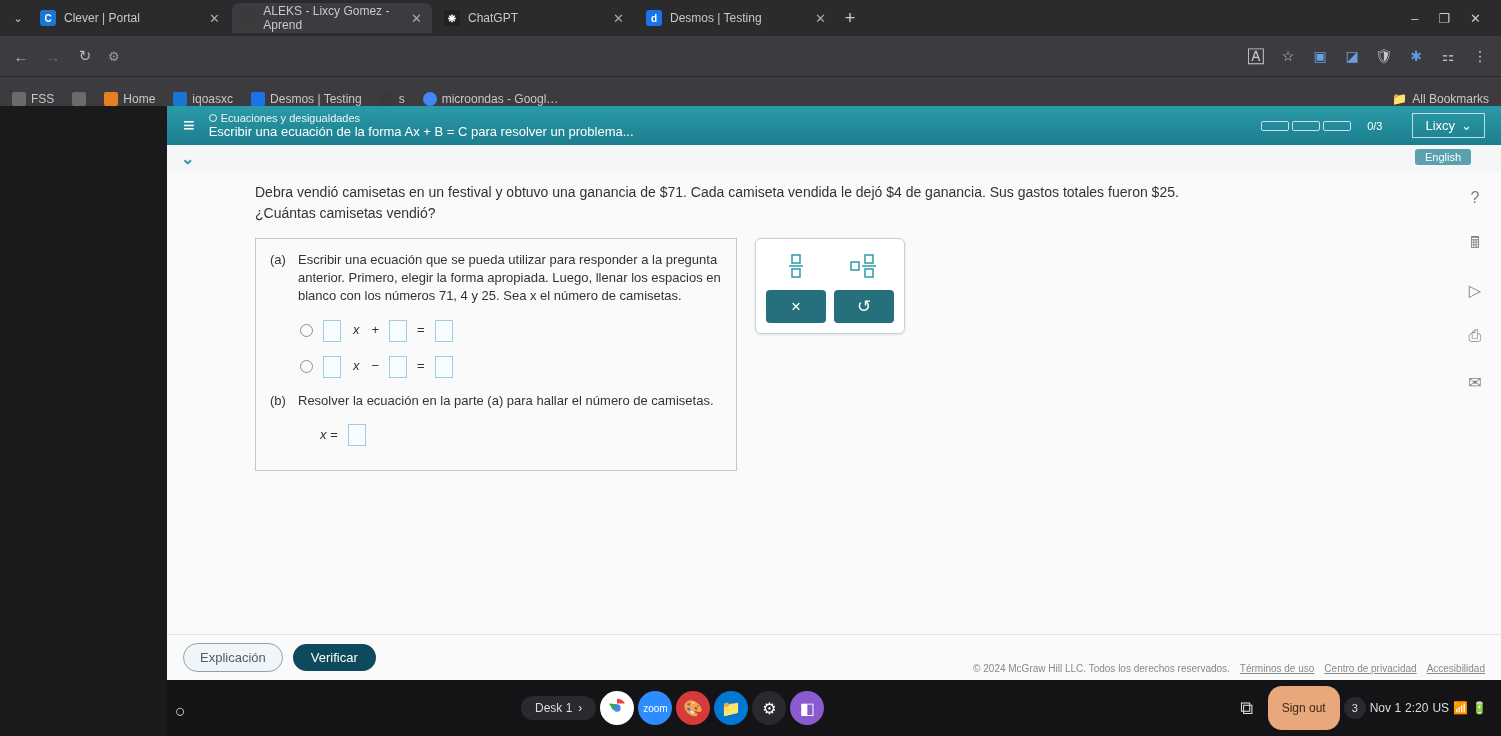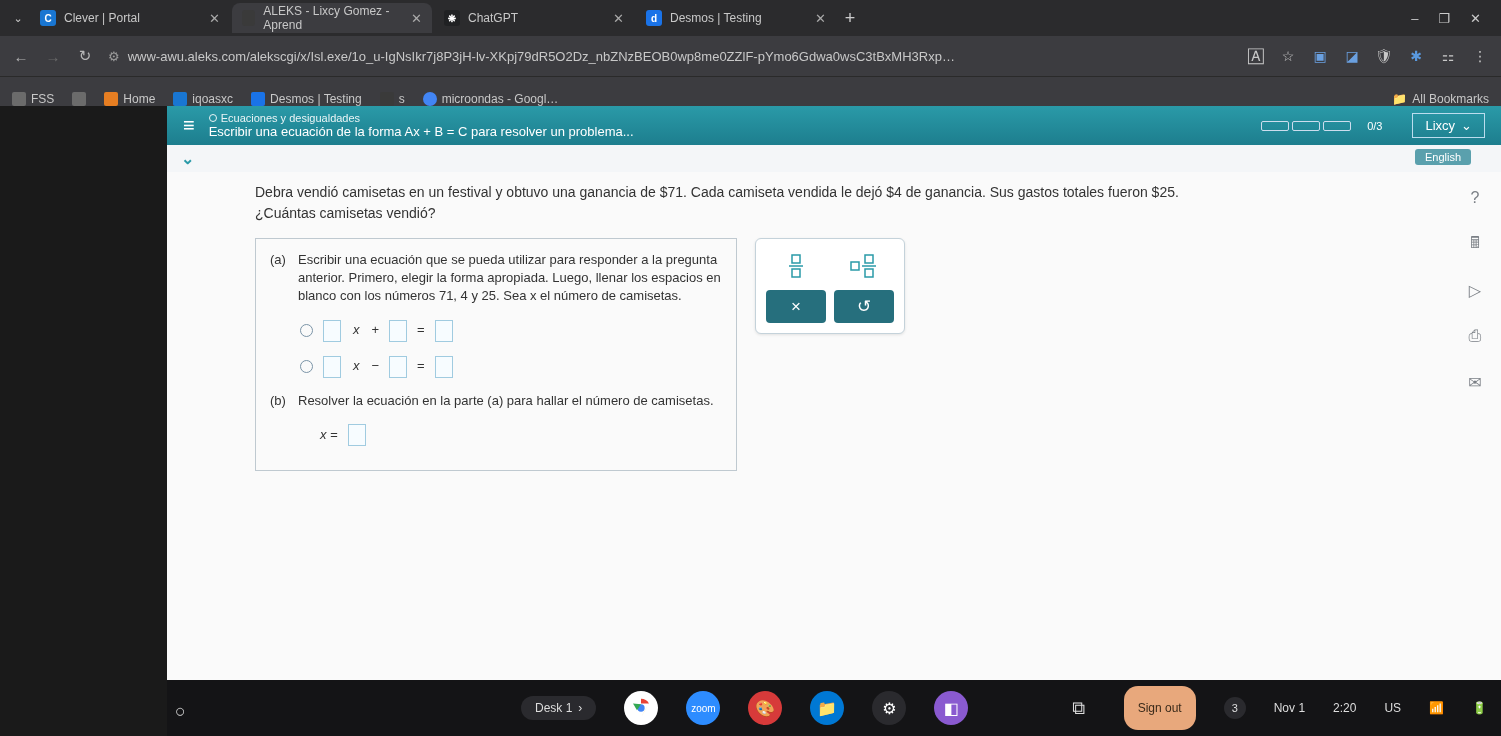--- a/index.html
+++ b/index.html
@@ -68,21 +68,21 @@
   .right-rail { position: absolute; right: 14px; top: 14px; display: flex; flex-direction: column; gap: 22px; }
   .rail-ic { width: 24px; height: 24px; color: #7a7f85; display: flex; align-items: center; justify-content: center; font-size: 16px; cursor: pointer; }
 
   .footer { display: flex; align-items: center; padding: 8px 16px; background: #fafafa; border-top: 1px solid #e0e3e6; position: relative; }
   .expl-btn { border: 1px solid #8aa0b0; color: #4a6075; background: #f2f5f7; border-radius: 18px; padding: 6px 16px; font-size: 13px; cursor: pointer; }
   .ver-btn { background: #0d4a5e; color: #fff; border-radius: 18px; padding: 6px 18px; font-size: 13px; cursor: pointer; margin-left: 10px; border: none; }
   .legal { position: absolute; right: 16px; bottom: 6px; font-size: 10px; color: #888; display: flex; gap: 10px; }
   .legal a { color: #888; text-decoration: underline; cursor: pointer; }
 
   
-  .taskbar { position: absolute; left: 167px; right: 0; bottom: 0; height: 56px; background: #141416; display: flex; align-items: center; padding: 0 14px; gap: 28px; color: #ddd; font-size: 12px; }
+  .taskbar { position: absolute; left: 167px; right: 0; bottom: 0; height: 56px; background: #141416; display: flex; align-items: center; padding: 0 14px; gap: 4px; color: #ddd; font-size: 12px; }
   .taskbar .desk { background: #2a2a2e; border-radius: 14px; padding: 5px 14px; display: flex; align-items: center; gap: 6px; margin-left: 340px; }
   .taskbar .ticon { width: 34px; height: 34px; border-radius: 50%; display: flex; align-items: center; justify-content: center; font-size: 16px; cursor: pointer; }
   .taskbar .spacer { flex: 1; }
   .taskbar .signout { background: #e8a87c; color: #3a2a1a; border-radius: 14px; padding: 15px 14px; cursor: pointer; }
   .taskbar .pill { background: #2a2a2e; border-radius: 50%; width: 22px; height: 22px; display: flex; align-items: center; justify-content: center; font-size: 11px; }
 
   .o-btn { position: absolute; left: 175px; bottom: 14px; color: #d0d0d0; font-size: 18px; }
 </style>
 </head>
 <body>
@@ -117,21 +117,20 @@
       <span>✕</span>
     </div>
   </div>
 
   <div class="addr-row">
     <span class="nav-icon">←</span>
     <span class="nav-icon dim">→</span>
     <span class="nav-icon">↻</span>
     <div class="url-bar">
       <span class="url-prefix">⚙</span>
-      <span>www-awu.aleks.com/alekscgi/x/Isl.exe/1o_u-IgNsIkr7j8P3jH-lv-XKpj79dR5O2Dz_nbZNzBEOB0wp8me0ZZlF-pYmo6Gdwa0wsC3tBxMH3Rxp…</span>
     </div>
     <div class="addr-icons">
       <span class="ic">🄰</span>
       <span class="ic">☆</span>
       <span class="ic" style="color:#6aa0e0">▣</span>
       <span class="ic" style="color:#6aa0e0">◪</span>
       <span class="ic">🛡</span>
       <span class="ic" style="color:#5a9ae0">✱</span>
       <span class="ic">⚏</span>
       <span class="ic">⋮</span>
@@ -261,20 +260,30 @@
 
     <div class="right-rail">
       <div class="rail-ic">?</div>
       <div class="rail-ic">🖩</div>
       <div class="rail-ic">▷</div>
       <div class="rail-ic">⎙</div>
       <div class="rail-ic">✉</div>
     </div>
   </div>
 
+  <div class="footer">
+    <button class="expl-btn">Explicación</button>
+    <button class="ver-btn">Verificar</button>
+    <div class="legal">
+      <span>© 2024 McGraw Hill LLC. Todos los derechos reservados.</span>
+      <a>Términos de uso</a>
+      <a>Centro de privacidad</a>
+      <a>Accesibilidad</a>
+    </div>
+  </div>
 </div>
 
 <div class="taskbar">
   <div class="desk">
     <span>Desk 1</span>
     <span>›</span>
   </div>
   <div class="ticon" style="background:#fff">
     <svg width="22" height="22" viewBox="0 0 24 24">
         <circle cx="12" cy="12" r="10" fill="#fff"></circle>

